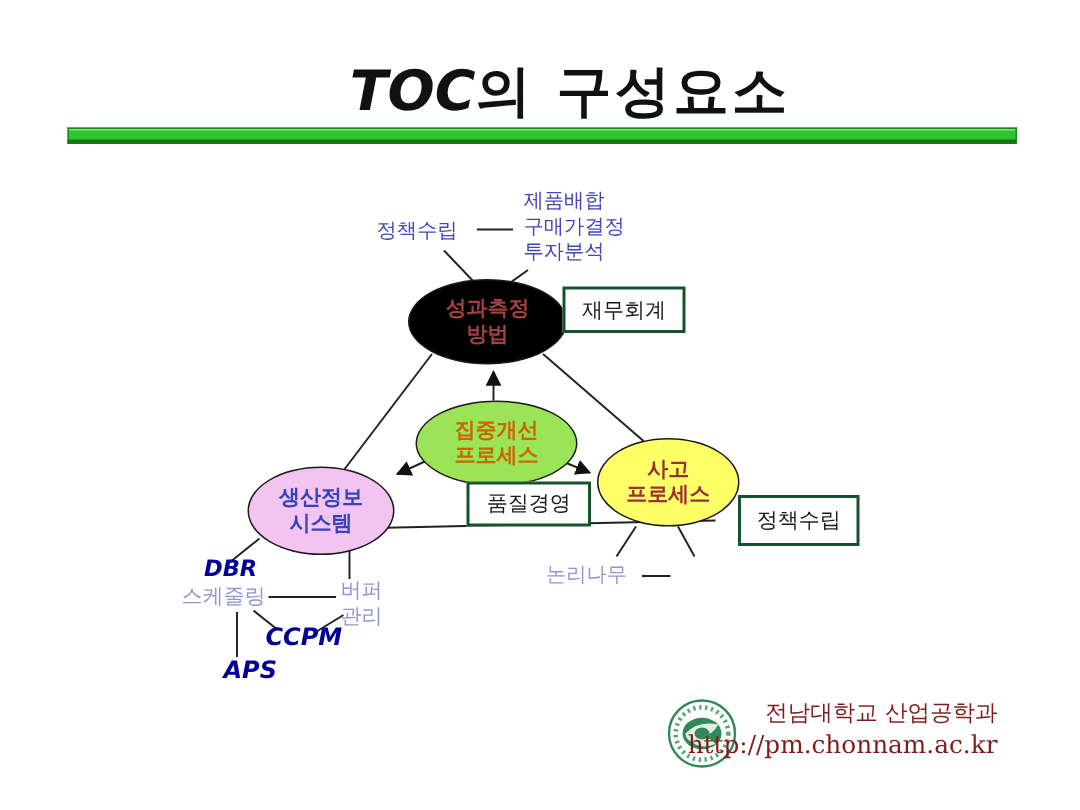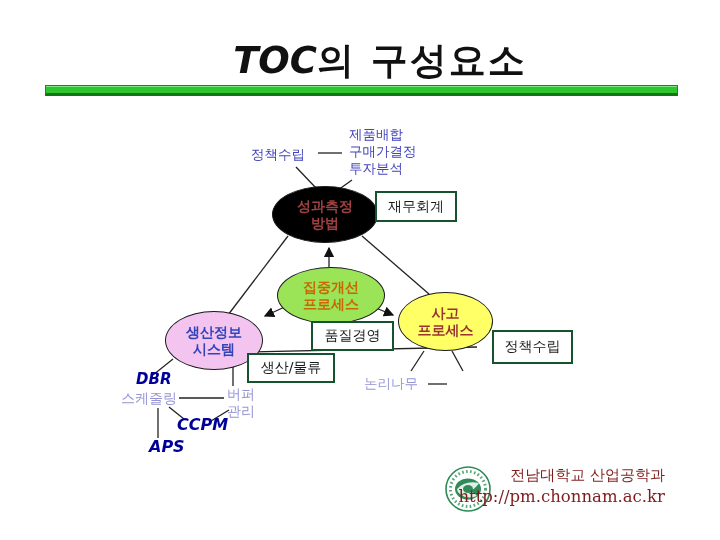--- a/index.html
+++ b/index.html
@@ -93,21 +93,20 @@
 방법</div>
   <div class="ellipse preline" id="el-focusing">집중개선
 프로세스</div>
   <div class="ellipse preline" id="el-prodinfo">생산정보
 시스템</div>
   <div class="ellipse preline" id="el-thinking">사고
 프로세스</div>
 
   <div class="gbox" id="bx-financial">재무회계</div>
   <div class="gbox" id="bx-quality">품질경영</div>
-  <div class="gbox" id="bx-prodlog">생산/물류</div>
   <div class="gbox" id="bx-policy">정책수립</div>
 
   <div class="lbl blue" id="lb-throughput">정책수립</div>
   <div class="lbl blue preline" id="lb-mix">제품배합
 구매가결정
 투자분석</div>
   <div class="lbl lilac" id="lb-logictree">논리나무</div>
   <div class="lbl lilac" id="lb-scheduling">스케줄링</div>
   <div class="lbl lilac preline" id="lb-buffer">버퍼
 관리</div>

